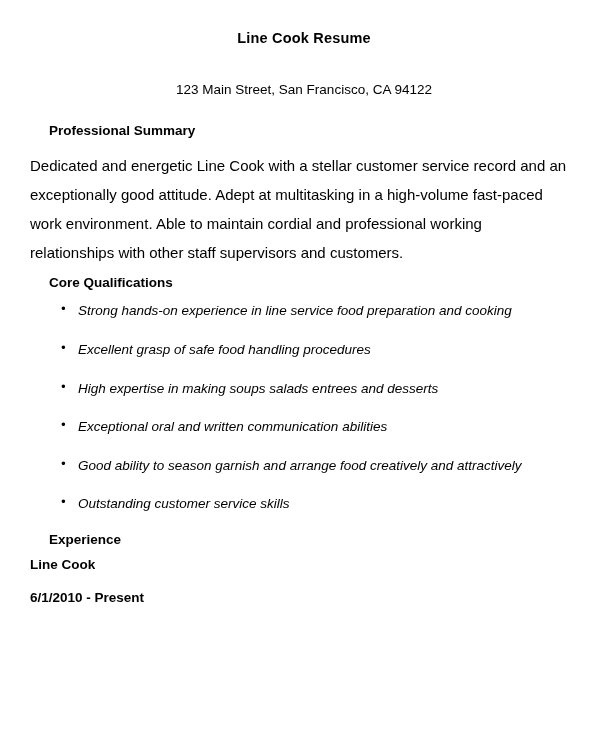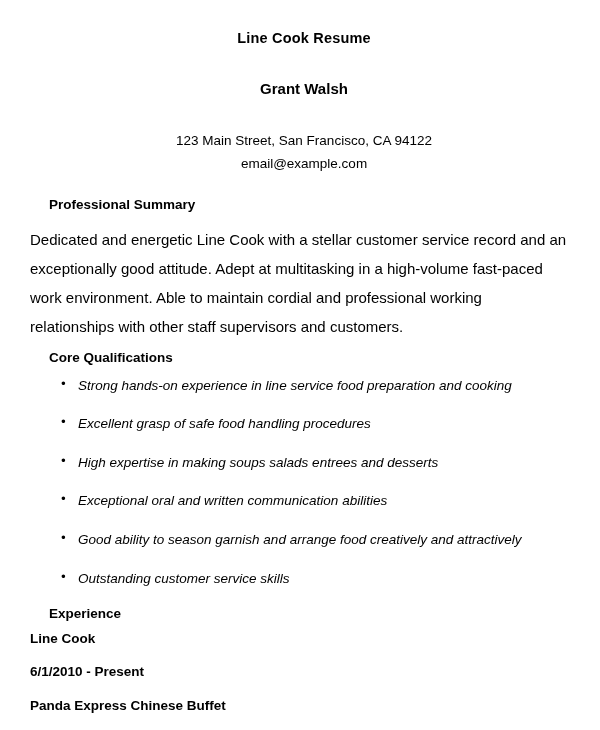--- a/index.html
+++ b/index.html
@@ -100,41 +100,38 @@
     margin-bottom: 0;
   }
 </style>
 </head>
 <body>
 
 <div class="page">
 
   <div class="doc-title">Line Cook Resume</div>
 
-  <div class="name">Grant Walsh</div>
 
   <div class="contact">
     <span class="contact-line">123 Main Street, San Francisco, CA 94122</span>
-    <span class="contact-line">email@example.com</span>
   </div>
 
   <div class="section-heading summary-heading">Professional Summary</div>
   <div class="summary-body">Dedicated and energetic Line Cook with a stellar customer service record and an exceptionally good attitude. Adept at multitasking in a high-volume fast-paced work environment. Able to maintain cordial and professional working relationships with other staff supervisors and customers.</div>
 
   <div class="section-heading qual-heading">Core Qualifications</div>
   <ul class="quals">
     <li>Strong hands-on experience in line service food preparation and cooking</li>
     <li>Excellent grasp of safe food handling procedures</li>
     <li>High expertise in making soups salads entrees and desserts</li>
     <li>Exceptional oral and written communication abilities</li>
     <li>Good ability to season garnish and arrange food creatively and attractively</li>
     <li>Outstanding customer service skills</li>
   </ul>
 
   <div class="section-heading exp-heading">Experience</div>
   <div class="exp-block">
     <div class="exp-line">Line Cook</div>
     <div class="exp-line">6/1/2010 - Present</div>
-    <div class="exp-line">Panda Express Chinese Buffet</div>
 
   </div>
 
 </div>
 
 </body></html>

